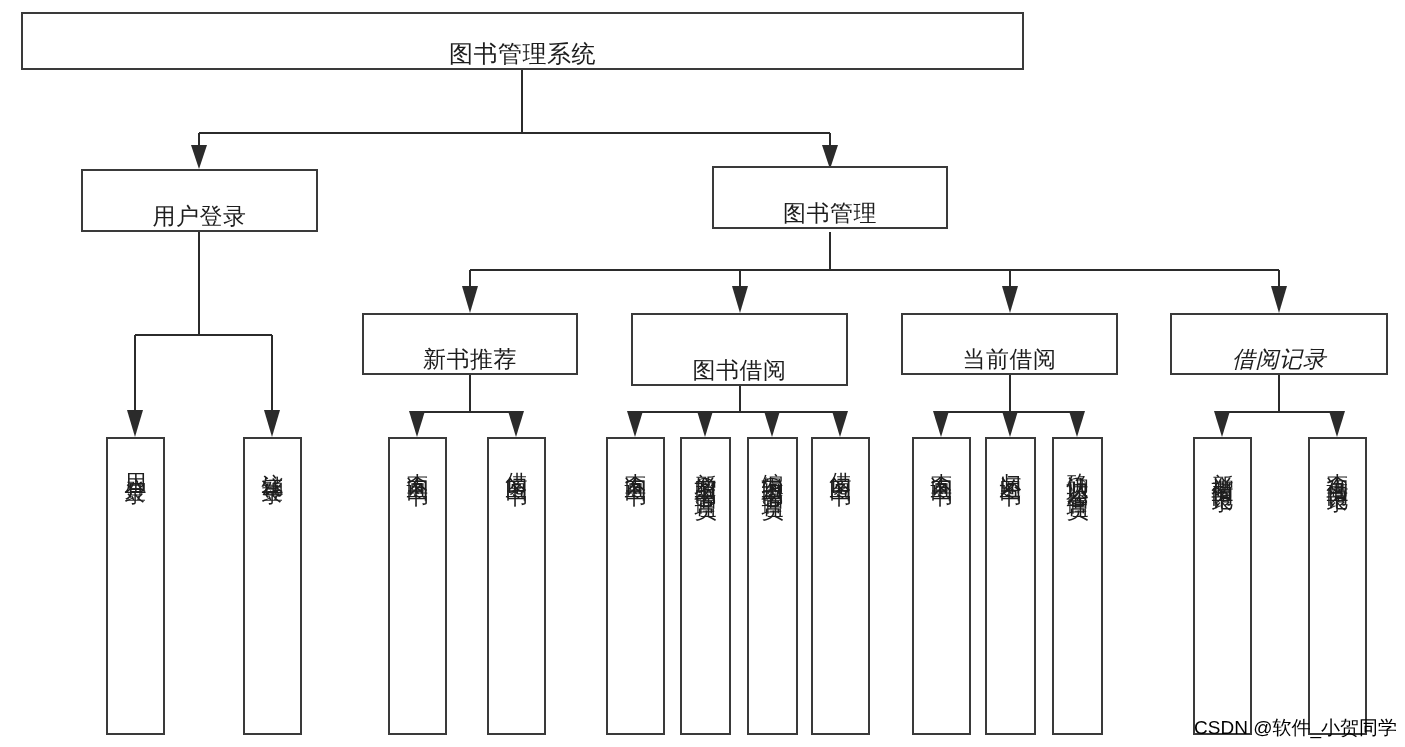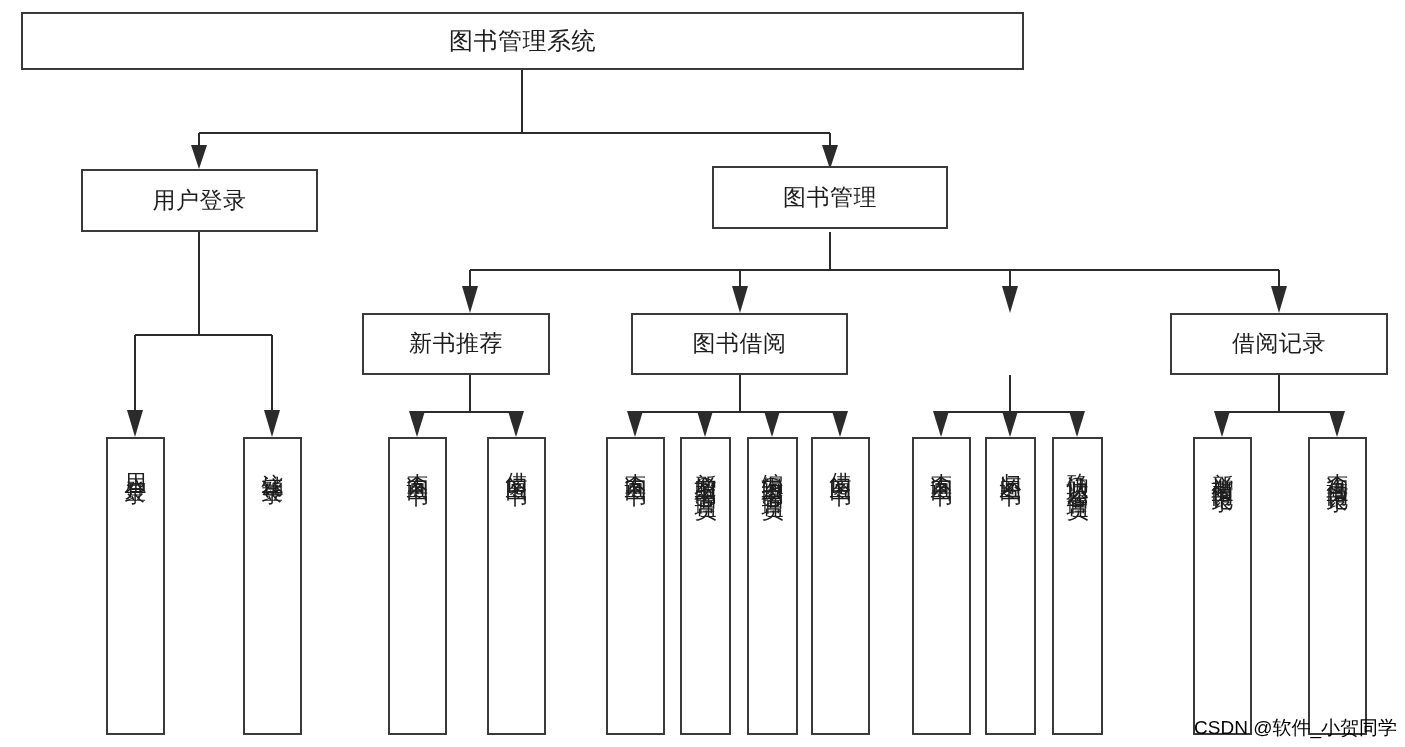--- a/index.html
+++ b/index.html
@@ -37,21 +37,21 @@
     fill: #2b2b2b;
     stroke: none;
   }
   
   .node {
     position: absolute;
     box-sizing: border-box;
     background: #ffffff;
     border: 2.5px solid #3a3a3a;
     display: flex;
-    align-items: center;
+    align-items: flex-end;
     justify-content: center;
     color: #1d1d1d;
     letter-spacing: 0.5px;
   }
   .node .lbl {
     display: block;
     line-height: 1.18;
     white-space: nowrap;
   }
   
@@ -157,27 +157,30 @@
     <span class="lbl">图书管理系统</span>
   </div>
 
   <div class="node horiz" style="left:81px; top:169px; width:237px; height:63px;">
     <span class="lbl">用户登录</span>
   </div>
   <div class="node horiz" style="left:712px; top:166px; width:236px; height:63px;">
     <span class="lbl">图书管理</span>
   </div>
 
-  <div class="node horiz" style="left:362px; top:313px; width:188px; height:62px;">
+  <div class="node horiz" style="left:362px; top:313px; width:216px; height:62px;">
     <span class="lbl">新书推荐</span>
   </div>
-  <div class="node horiz" style="left:631px; top:313px; width:217px; height:62px;">
+  <div class="node horiz" style="left:631px; top:313px; width:217px; height:73px;">
     <span class="lbl">图书借阅</span>
   </div>
-  <div class="node horiz" style="left:1170px; top:313px; width:218px; height:62px;">
+  <div class="node horiz" style="left:901px; top:313px; width:217px; height:62px;">
+    <span class="lbl">当前借阅</span>
+  </div>
+  <div class="node horiz" style="left:1170px; top:313px; width:218px; height:62px;font-style:italic;">
     <span class="lbl">借阅记录</span>
   </div>
 
   <div class="node vert" style="left:106px; top:437px; width:59px; height:298px;">
     <span class="lbl">用户登录</span>
   </div>
   <div class="node vert" style="left:243px; top:437px; width:59px; height:298px;">
     <span class="lbl">注销登录</span>
   </div>
 

